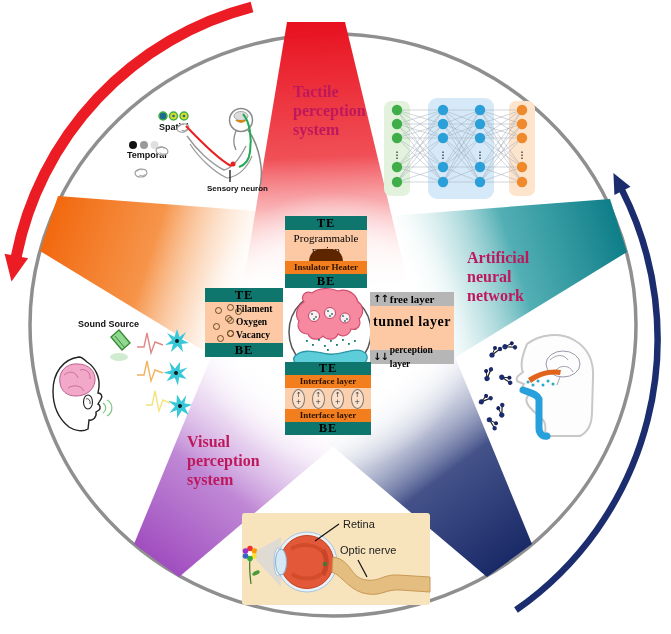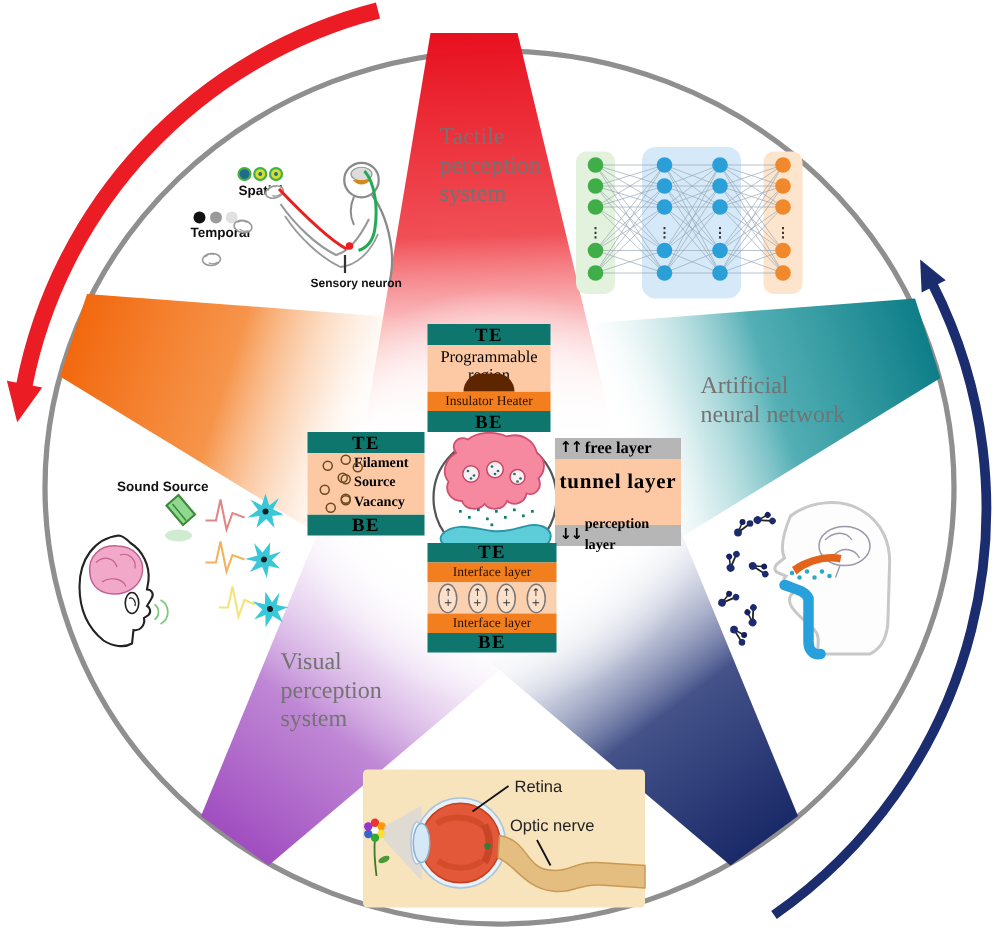--- a/index.html
+++ b/index.html
@@ -1,26 +1,26 @@
 <!DOCTYPE html>
 <html><head>
 <meta charset="utf-8">
 <style>
   html,body{margin:0;padding:0;background:#fff;}
   .stage{position:relative;width:671px;height:634px;background:#fff;overflow:hidden;
          font-family:"Liberation Serif",serif;}
   .stage svg.base{position:absolute;left:0;top:0;}
   
-  .wlabel{position:absolute;color:#737373;font-weight:normal;font-size:16px;line-height:19px;
+  .wlabel{position:absolute;color:#be185d;font-weight:bold;font-size:16px;line-height:19px;
           font-family:"Liberation Serif",serif;}
   
   .dev{position:absolute;display:flex;flex-direction:column;font-family:"Liberation Serif",serif;}
   .gbar{background:#0f766e;color:#000;font-weight:bold;font-size:12.5px;line-height:14px;
         height:14px;text-align:center;letter-spacing:1px;}
-  .obar{background:#f27e1e;color:#2a1200;font-weight:normal;font-size:9px;line-height:13px;
+  .obar{background:#f27e1e;color:#2a1200;font-weight:bold;font-size:9px;line-height:13px;
         height:13px;text-align:center;}
   .region{position:relative;background:#fcc9a4;}
   #dev-top{left:285px;top:216px;width:82px;}
   #dev-top .region{height:29px;font-size:11px;text-align:center;padding-top:2px;}
   .dome{position:absolute;left:50%;transform:translateX(-50%);bottom:0;width:34px;height:12px;
         background:#5e2600;border-radius:17px 17px 0 0;}
   #dev-left{left:205px;top:288px;width:78px;}
   #dev-left .region{height:41px;font-size:9.5px;font-weight:600;line-height:13px;
         padding:1px 0 0 22px;box-sizing:border-box;}
   .ring{display:inline-block;width:5px;height:5px;border:1px solid #6a4a20;border-radius:50%;
@@ -312,21 +312,21 @@
 <div class="dev" id="dev-left">
   <div class="gbar">TE</div>
   <div class="region">
     <span class="sring" style="left:10px;top:5px"></span>
         <span class="sring" style="left:20px;top:13px"></span>
     <span class="sring" style="left:8px;top:21px"></span>
         <span class="sring" style="left:22px;top:28px"></span>
     <span class="sring" style="left:12px;top:33px"></span>
         <span class="sring" style="left:30px;top:6px"></span>
     <div><span class="ring"></span><span>Filament</span></div>
-    <div><span class="ring"></span><span>Source</span></div>
+    <div><span class="ring"></span><span>Oxygen</span></div>
     <div><span class="ring"></span><span>Vacancy</span></div>
   </div>
   <div class="gbar">BE</div>
 </div>
 
 <div class="dev" id="dev-right">
   <div class="mrow">
     <span class="arr">↑↑</span>
     <span class="frl">free layer</span>
   </div>

